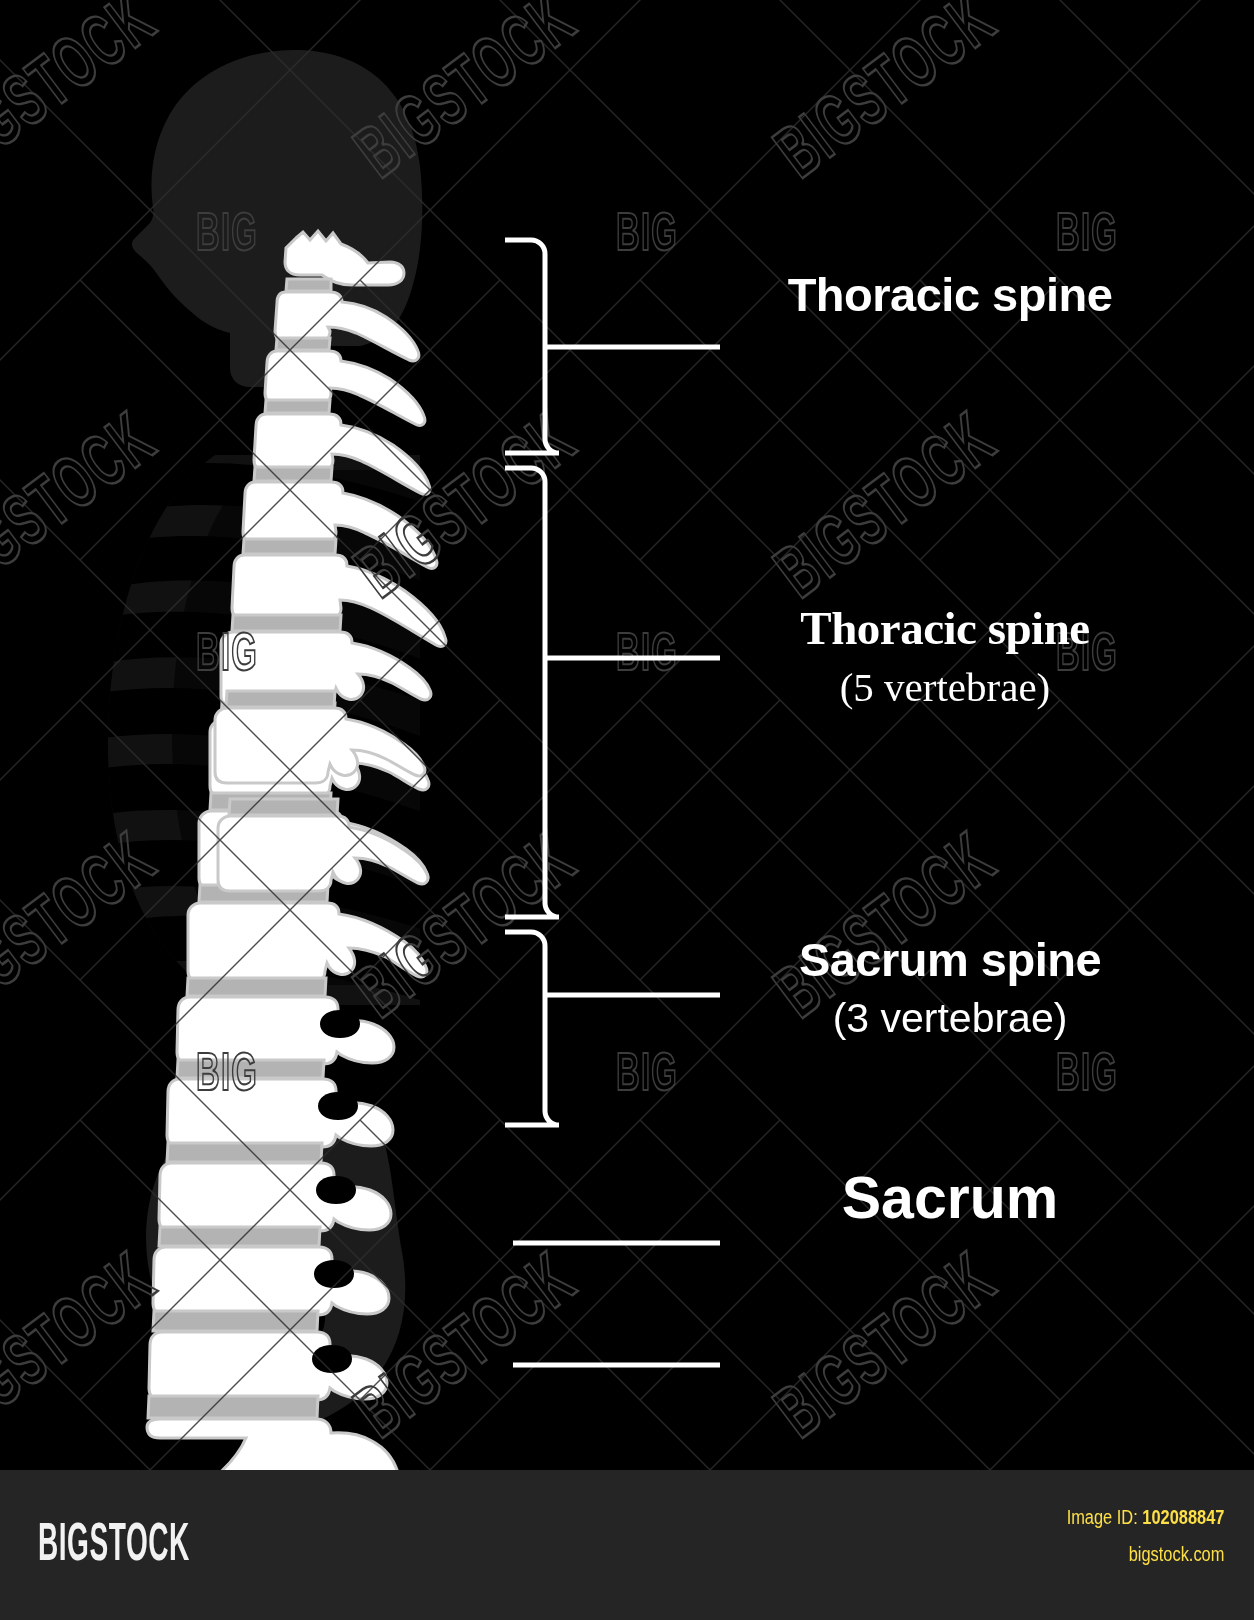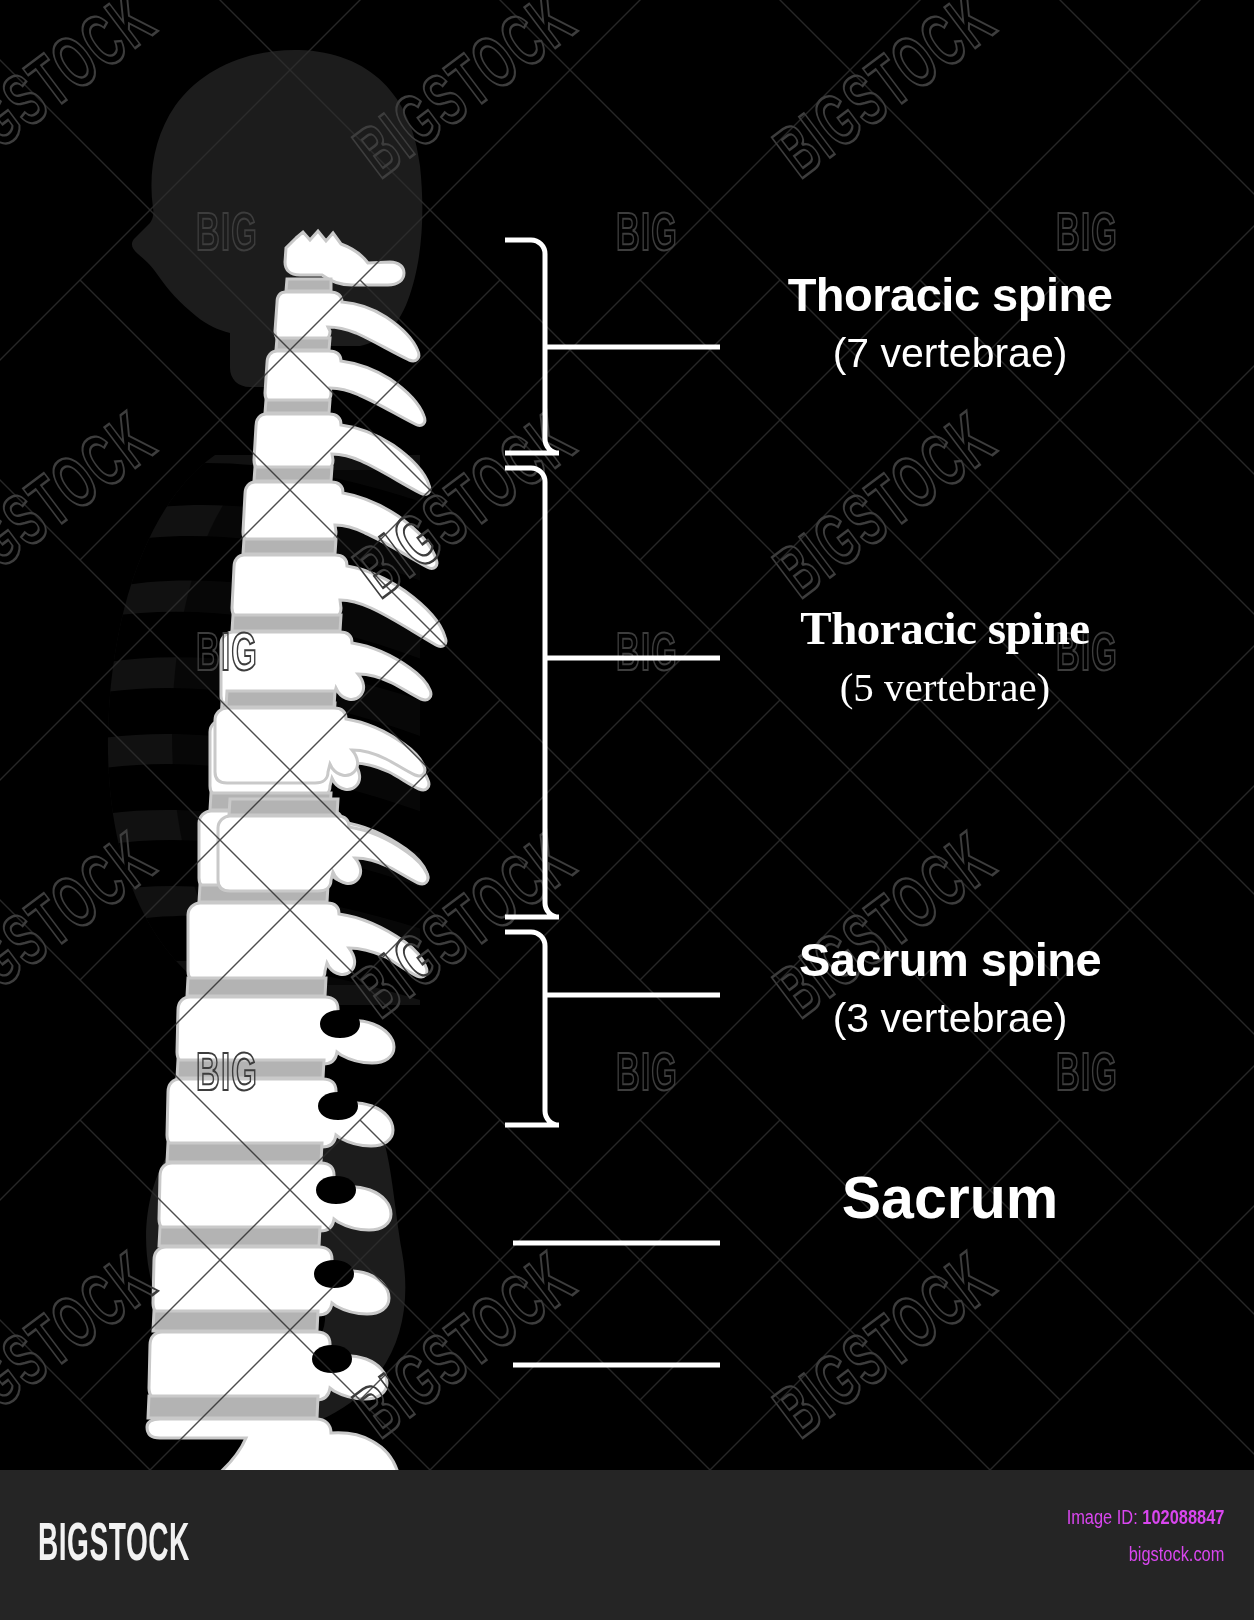--- a/index.html
+++ b/index.html
@@ -79,21 +79,21 @@
     letter-spacing: 1px;
     transform: scaleX(0.52);
     transform-origin: left top;
     white-space: nowrap;
   }
   #footer-right {
     position: absolute;
     right: 30px;
     top: 36px;
     text-align: right;
-    color: #d946ef;
+    color: #fde047;
   }
   .fr-line1 {
     font-size: 20px;
     transform: scaleX(0.82);
     transform-origin: right top;
     white-space: nowrap;
   }
   .fr-line1 b { font-weight: bold; }
   .fr-line2 {
     font-size: 20px;
@@ -475,21 +475,20 @@
       <path d="M505,932 H531 a14,14 0 0 1 14,14 V1111 a14,14 0 0 0 14,14 H505"></path>
       <path d="M545,995 H720"></path>
 
       <path d="M513,1243 H720"></path>
       <path d="M513,1365 H720"></path>
     </g>
   </svg>
 
   <div class="label-block" style="left:740px; top:270px; width:420px;">
     <div class="label-title">Thoracic spine</div>
-    <div class="label-sub">(7 vertebrae)</div>
   </div>
 
   <div class="label-block" style="left:725px; top:604px; width:440px;font-family:Liberation Serif, serif;">
     <div class="label-title">Thoracic spine</div>
     <div class="label-sub">(5 vertebrae)</div>
   </div>
 
   <div class="label-block" style="left:735px; top:935px; width:430px;">
     <div class="label-title">Sacrum spine</div>
     <div class="label-sub">(3 vertebrae)</div>

